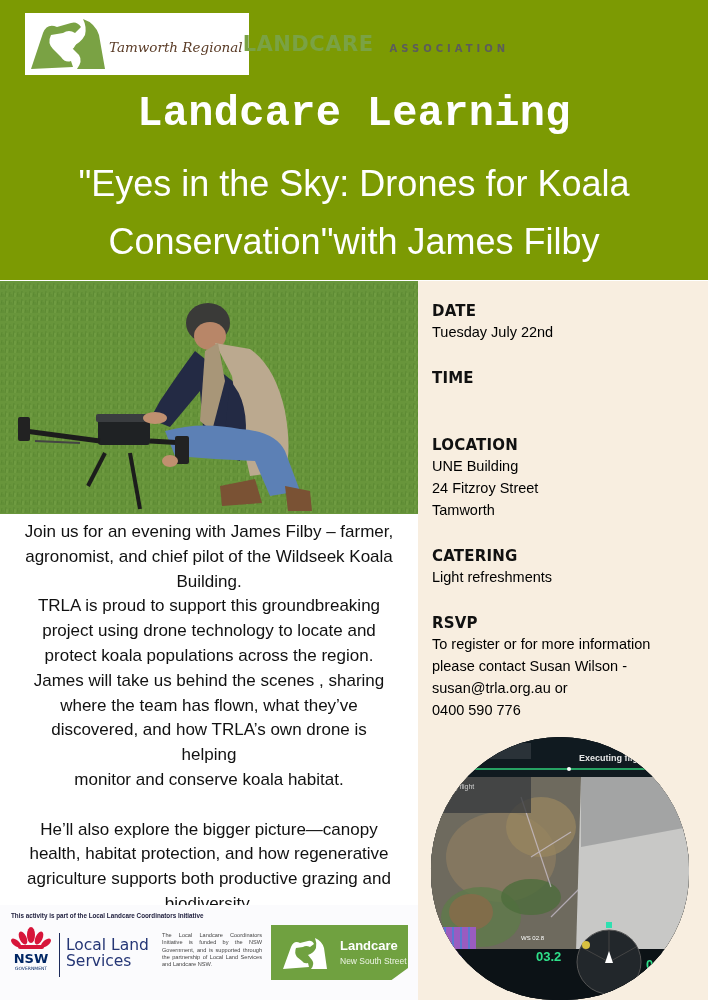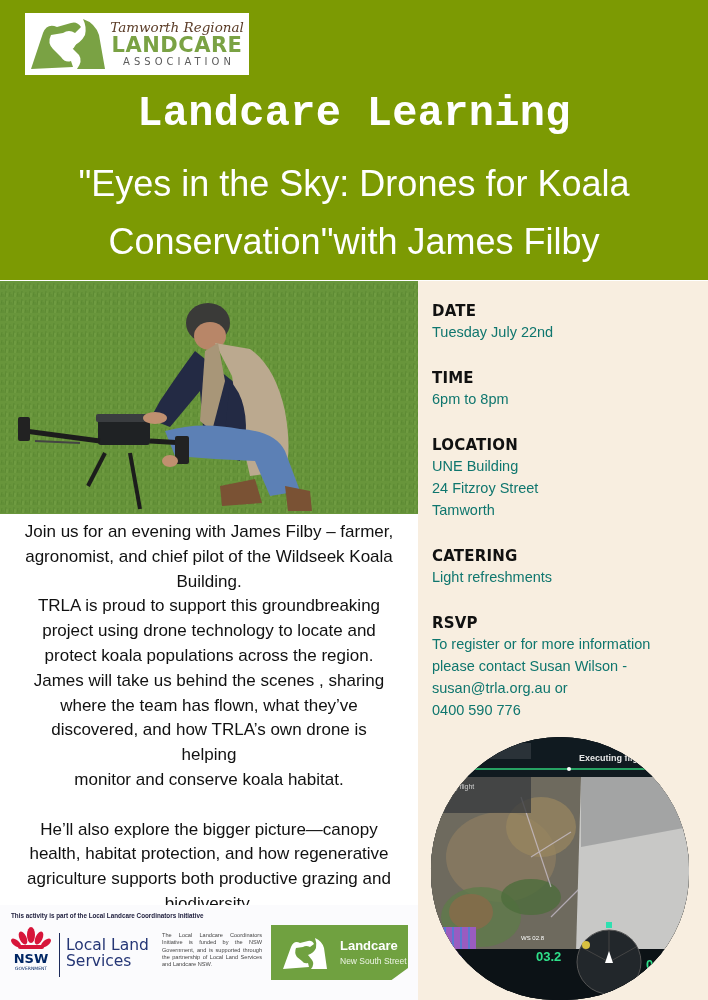--- a/index.html
+++ b/index.html
@@ -9,24 +9,24 @@
   
   .header {
     position: absolute; left: 0; top: 0; width: 708px; height: 280px;
     background: #7c9a03;
   }
   .trla-logo {
     position: absolute; left: 25px; top: 13px; width: 224px; height: 62px;
     background: #ffffff; display: flex; align-items: center;
   }
   .trla-logo .hands { width: 84px; height: 62px; flex: none; }
-  .trla-logo .words { flex: 1; display: flex; flex-direction: column; align-items: center; padding-right: 4px; }
+  .trla-logo .words { flex: 1; display: flex; flex-direction: row; align-items: flex-end; padding-right: 4px; }
   .trla-logo .w1 { font-family: "DejaVu Serif", serif; font-style: italic; font-size: 13.5px; color: #5a3b26; line-height: 15px; white-space: nowrap; }
   .trla-logo .w2 { font-family: "DejaVu Sans", sans-serif; font-weight: bold; font-size: 21px; color: #7aa244; letter-spacing: 0.5px; line-height: 21px; }
-  .trla-logo .w3 { font-family: "DejaVu Sans", sans-serif; font-size: 10px; color: #5c5c5c; letter-spacing: 4px; line-height: 12px; margin-left: 4px; }
+  .trla-logo .w3 { font-family: "DejaVu Sans", sans-serif; font-size: 10px; color: #5c5c5c; letter-spacing: 4px; line-height: 12px; margin-left: 16px; font-weight: bold; }
 
   .title-main {
     position: absolute; left: 0; top: 90px; width: 708px; text-align: center;
     font-family: Liberation Mono, monospace; font-weight: bold; font-size: 42px; color: #ffffff;
     letter-spacing: 0.3px;
   }
   .title-sub {
     position: absolute; left: 20px; top: 155px; width: 668px; text-align: center;
     font-family: "Liberation Sans", sans-serif; font-size: 36px; line-height: 58px; color: #ffffff;
   }
@@ -46,21 +46,21 @@
   .desc p { margin: 0; }
   .desc .gap { height: 24.8px; }
 
   
   .info {
     position: absolute; left: 418px; top: 281px; width: 290px; height: 719px;
     background: #f8eee0;
   }
   .info-block { position: absolute; left: 14px; width: 270px; }
   .info-label { font-family: "DejaVu Sans", sans-serif; font-weight: bold; font-size: 15px; color: #111111; line-height: 20px; letter-spacing: 0.2px; }
-  .info-value { font-family: "Liberation Sans", sans-serif; font-size: 14.5px; color: #0f766e; line-height: 22px; }
+  .info-value { font-family: "Liberation Sans", sans-serif; font-size: 14.5px; color: #000000; line-height: 22px; }
 
   .aerial {
     position: absolute; left: 431px; top: 737px; width: 258px; height: 263px;
     border-radius: 50% 50% 48% 48%; overflow: hidden;
     background: #1a1f24;
   }
 
   
   .footer {
     position: absolute; left: 0; top: 905px; width: 418px; height: 95px; background: #fbfbfd;
@@ -178,21 +178,20 @@
   </p>
 </div>
 
 <div class="info">
   <div class="info-block" style="top:20px">
     <div class="info-label">DATE</div>
     <div class="info-value">Tuesday July 22nd</div>
   </div>
   <div class="info-block" style="top:87px">
     <div class="info-label">TIME</div>
-    <div class="info-value">6pm to 8pm</div>
   </div>
   <div class="info-block" style="top:154px">
     <div class="info-label">LOCATION</div>
     <div class="info-value">UNE Building</div>
     <div class="info-value">24 Fitzroy Street</div>
     <div class="info-value">Tamworth</div>
   </div>
   <div class="info-block" style="top:265px">
     <div class="info-label">CATERING</div>
     <div class="info-value">Light refreshments</div>

